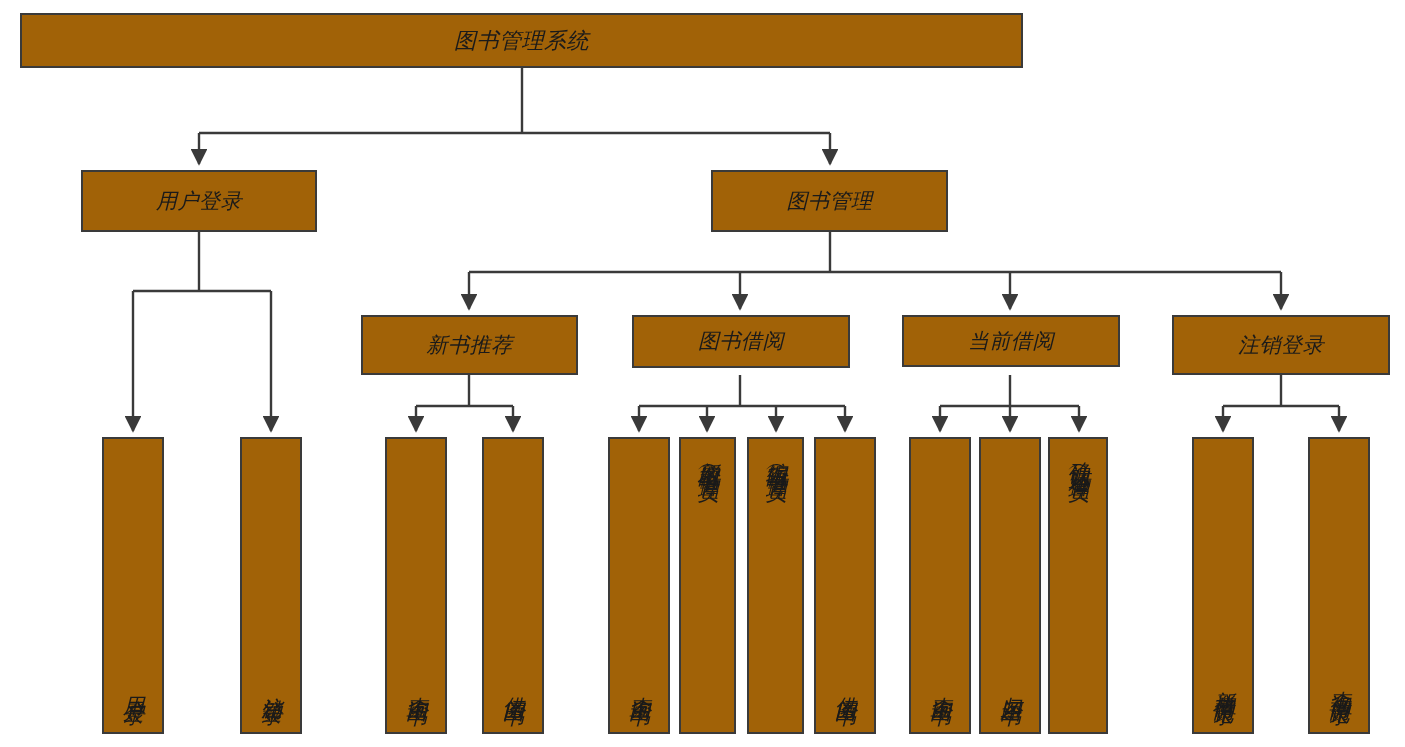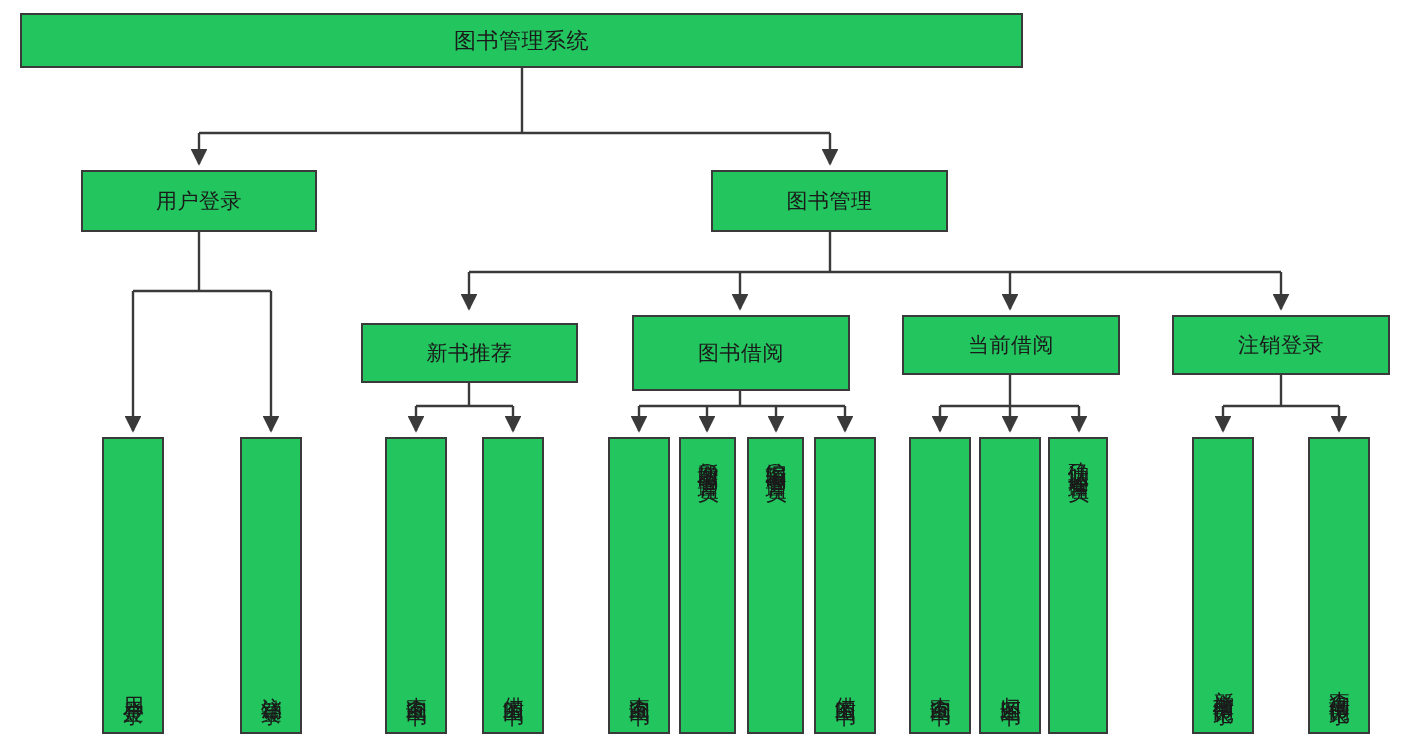--- a/index.html
+++ b/index.html
@@ -22,25 +22,26 @@
     left: 0;
     top: 0;
     width: 1405px;
     height: 747px;
     pointer-events: none;
   }
   .node {
     position: absolute;
     box-sizing: border-box;
     border: 2.2px solid #3a3a3a;
-    background: #22c55e;
+    background: #a16207;
     display: flex;
     align-items: center;
     justify-content: center;
     color: #1a1a1a;
+    font-style: italic;
   }
   .node .label {
     font-size: 21px;
     letter-spacing: 0.5px;
     line-height: 1.15;
     white-space: nowrap;
   }
   .node.root .label { font-size: 22px; }
   .node.leaf {
     align-items: flex-start;
@@ -129,27 +130,27 @@
     <span class="label">图书管理系统</span>
   </div>
 
   <div class="node" style="left:81px; top:170px; width:236px; height:62px;">
     <span class="label">用户登录</span>
   </div>
   <div class="node" style="left:711px; top:170px; width:237px; height:62px;">
     <span class="label">图书管理</span>
   </div>
 
-  <div class="node" style="left:361px; top:315px; width:217px; height:60px;margin-top:8px;">
+  <div class="node" style="left:361px; top:315px; width:217px; height:60px;">
     <span class="label">新书推荐</span>
   </div>
-  <div class="node" style="left:632px; top:315px; width:218px; height:76px;justify-content:center;">
+  <div class="node" style="left:632px; top:315px; width:218px; height:53px;justify-content:center;">
     <span class="label">图书借阅</span>
   </div>
-  <div class="node" style="left:902px; top:315px; width:218px; height:60px;">
+  <div class="node" style="left:902px; top:315px; width:218px; height:52px;">
     <span class="label">当前借阅</span>
   </div>
   <div class="node" style="left:1172px; top:315px; width:218px; height:60px;">
     <span class="label">注销登录</span>
   </div>
 
   <div class="node leaf bottomish" style="left:102px; top:437px; width:62px; height:297px;">
     <span class="label">用户登录</span>
   </div>
   <div class="node leaf bottomish" style="left:240px; top:437px; width:62px; height:297px;">

